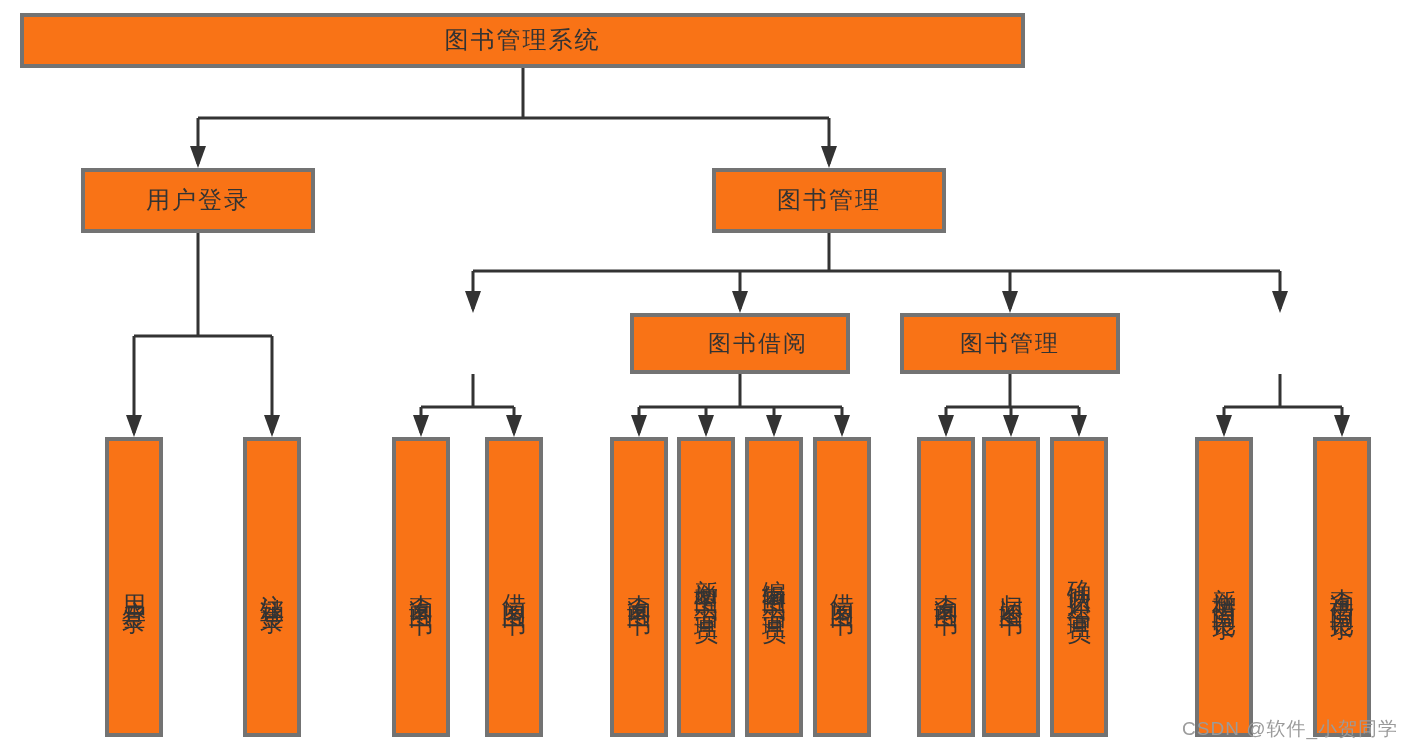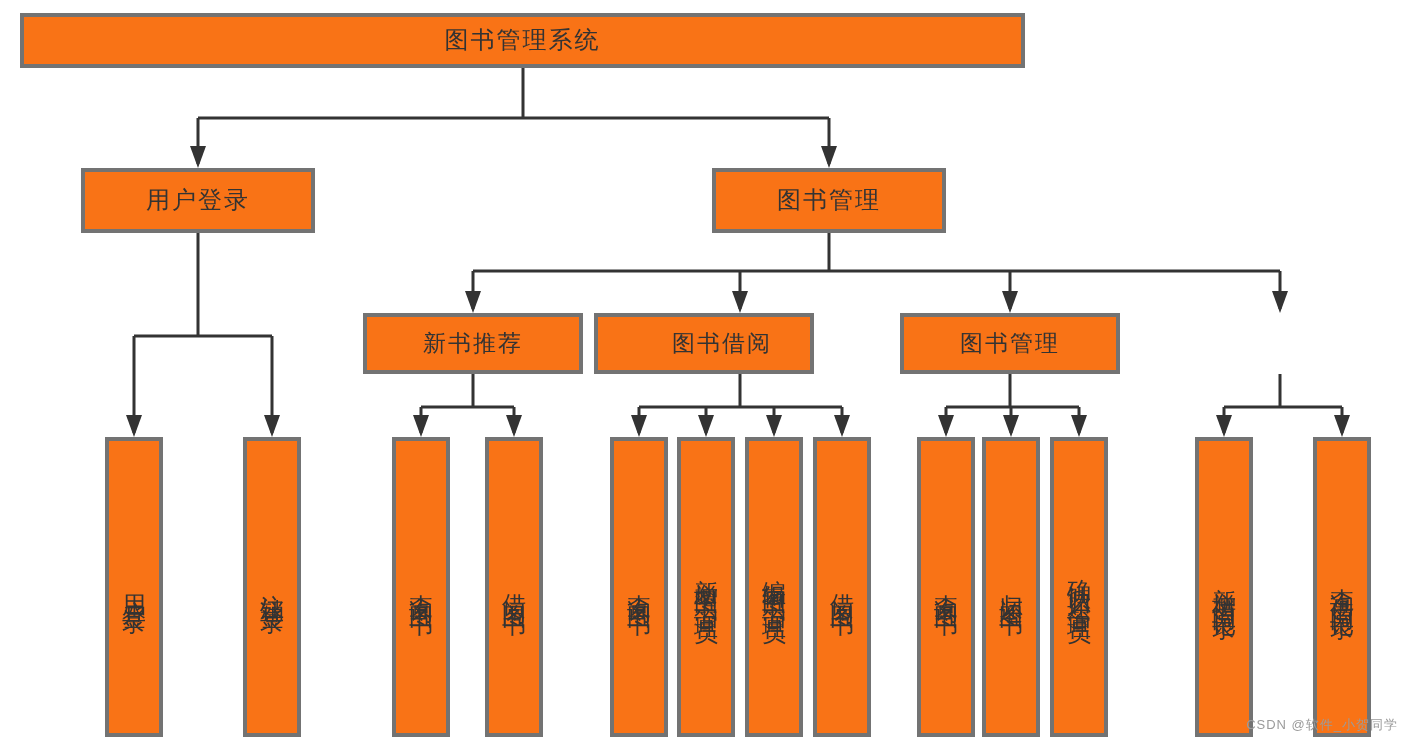--- a/index.html
+++ b/index.html
@@ -39,21 +39,21 @@
     text-orientation: mixed;
     font-size: 24px;
     letter-spacing: 6px;
     line-height: 1;
     white-space: nowrap;
   }
   .watermark {
     position: absolute;
     right: 7px;
     top: 716px;
-    font-size: 13px;
+    font-size: 19px;
     letter-spacing: 1px;
     color: #9b9b9b;
     white-space: nowrap;
   }
 </style>
 </head>
 <body>
 
 <div class="canvas">
 
@@ -88,22 +88,21 @@
       <polygon points="1216,415 1232,415 1224,437"></polygon>
       <polygon points="1334,415 1350,415 1342,437"></polygon>
     </g>
   </svg>
 
   <div class="node root">图书管理系统</div>
 
   <div class="node lvl2" style="left:81px;">用户登录</div>
   <div class="node lvl2" style="left:712px;">图书管理</div>
 
-  <div class="node lvl3" style="left:363px;">新书推荐</div>
-  <div class="node lvl3" style="left:594px;padding-left:36px;">图书借阅</div>
+  <div class="node lvl3" style="left:630px;padding-left:36px;">图书借阅</div>
   <div class="node lvl3" style="left:900px;">图书管理</div>
 
   <div class="node leaf" style="left:105px;">
     <span class="vtext">用户登录</span>
   </div>
   <div class="node leaf" style="left:243px;">
     <span class="vtext">注销登录</span>
   </div>
 
   <div class="node leaf" style="left:392px;">

